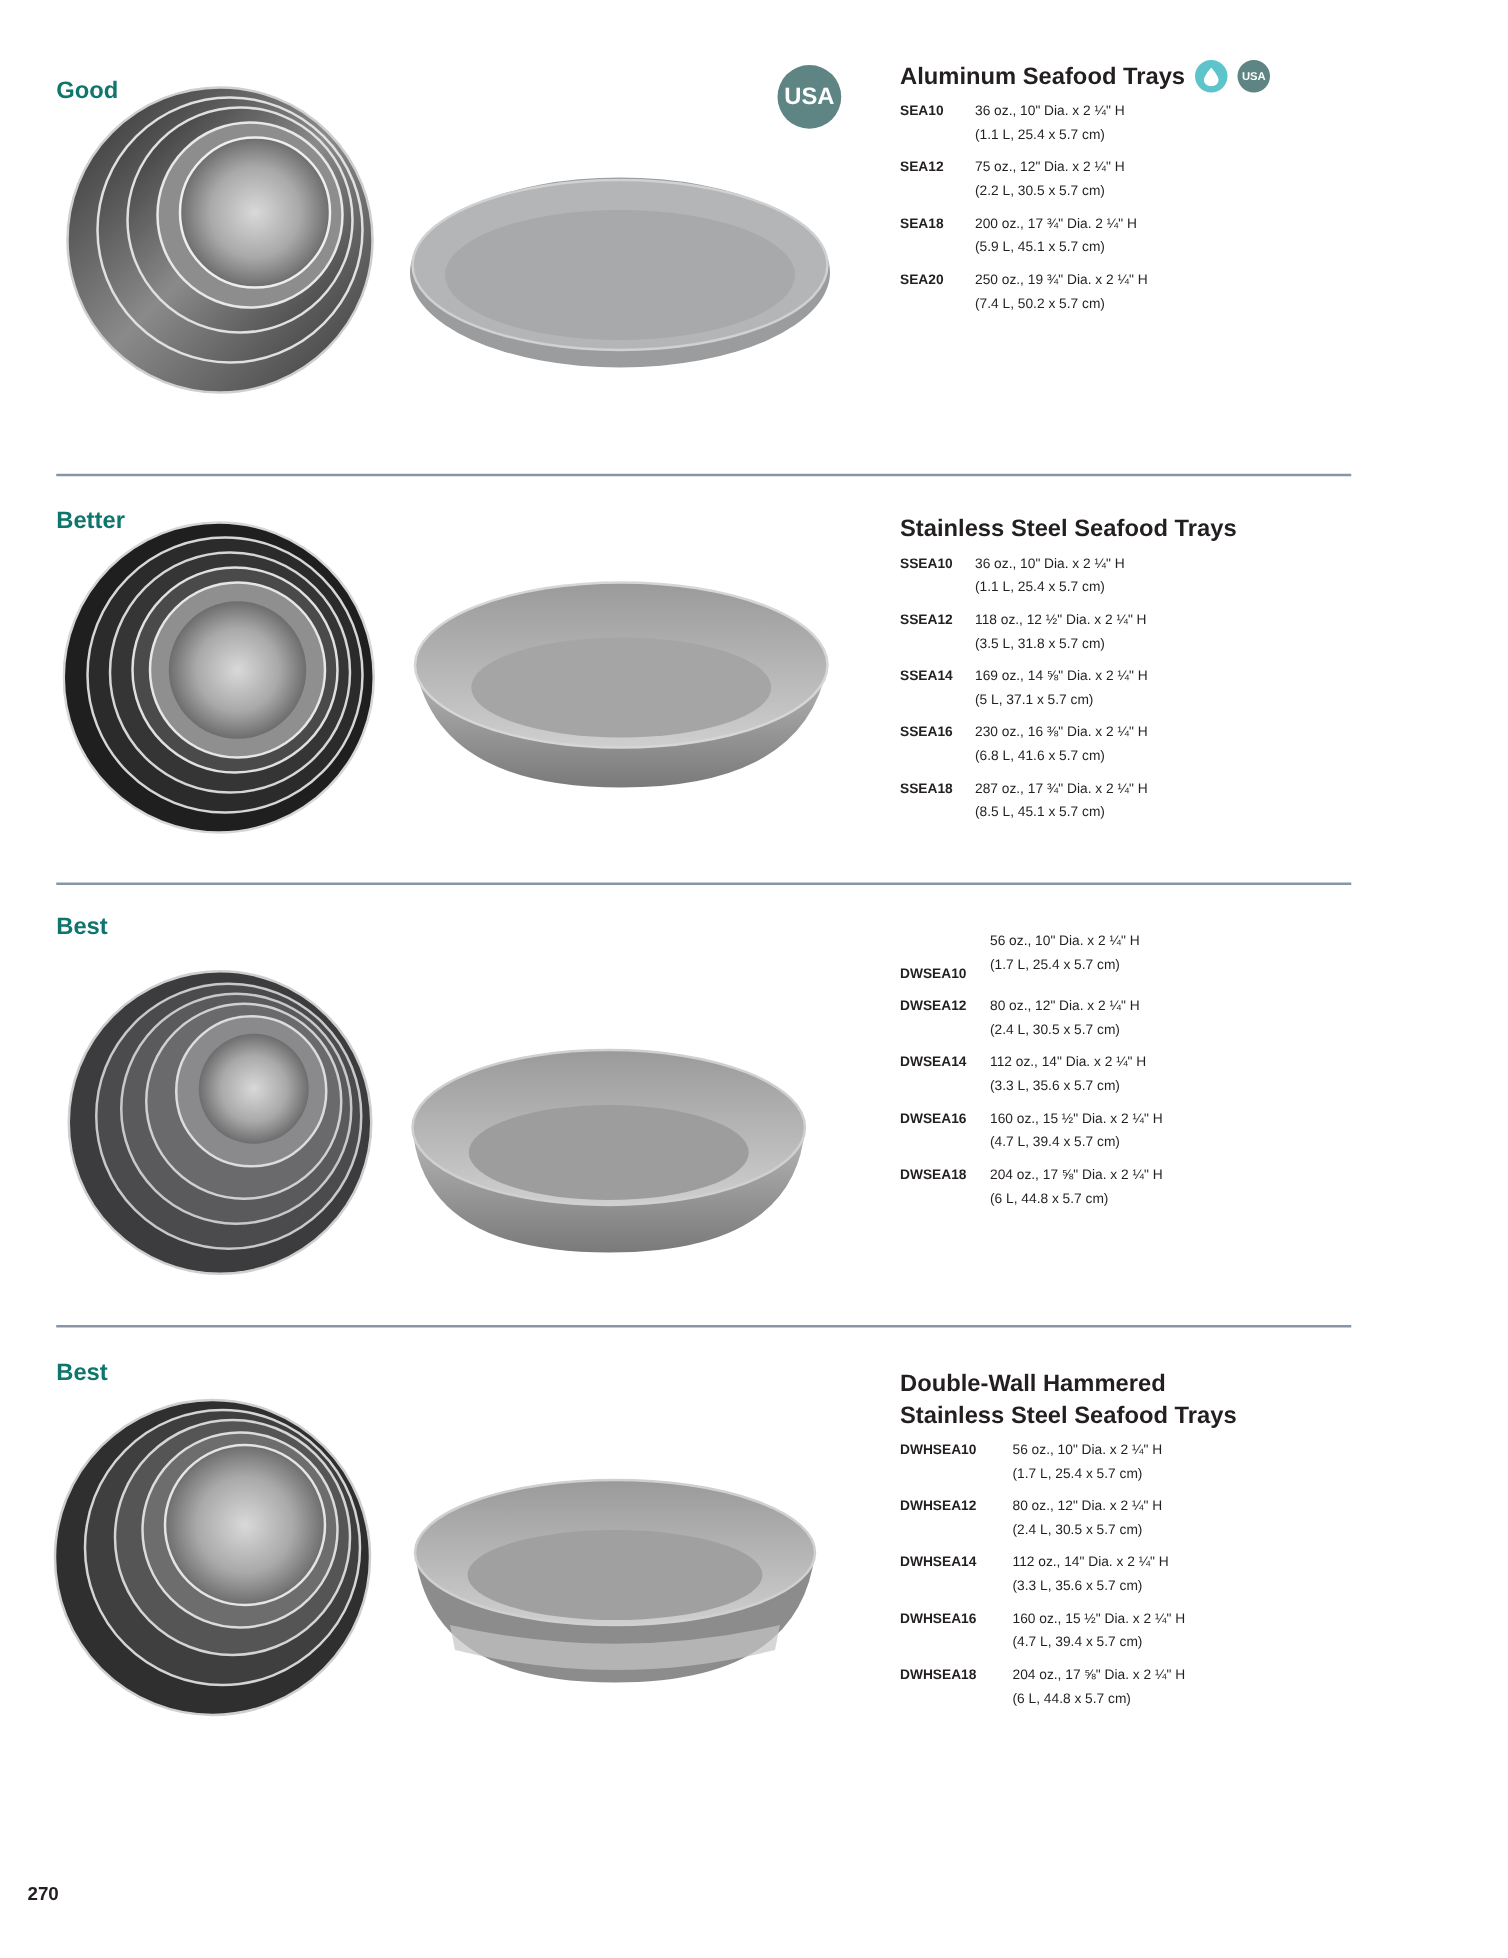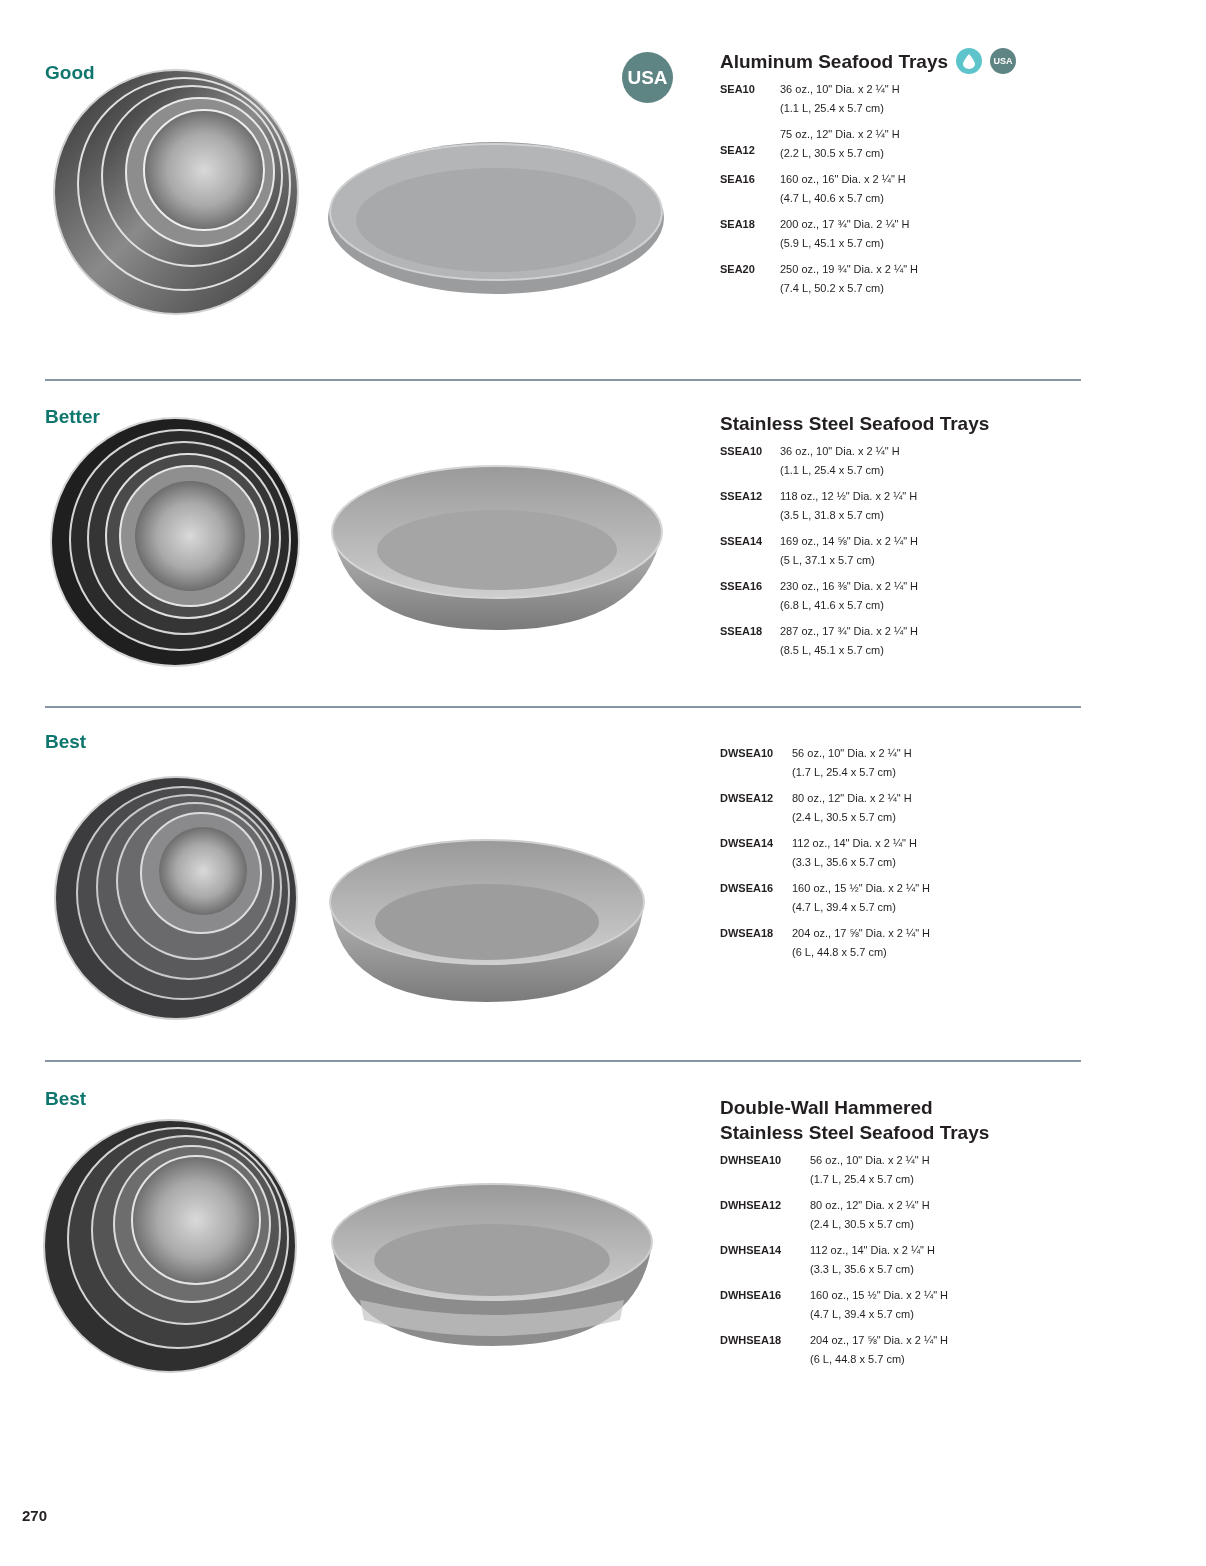--- a/index.html
+++ b/index.html
@@ -87,31 +87,24 @@
     </div>
     <div class="rows" id="rows-0">
         <div class="row">
           <span class="sku" style="width: 60px;">SEA10</span>
           <span class="desc">
             <div>36 oz., 10" Dia. x 2 ¼" H</div>
             <div>(1.1 L, 25.4 x 5.7 cm)</div>
           </span>
         </div>
         <div class="row">
-          <span class="sku" style="width: 60px; margin-top: 16px;">SEA12</span>
+          <span class="sku" style="width: 60px;">SEA12</span>
           <span class="desc">
             <div>75 oz., 12" Dia. x 2 ¼" H</div>
             <div>(2.2 L, 30.5 x 5.7 cm)</div>
-          </span>
-        </div>
-        <div class="row">
-          <span class="sku" style="width: 60px;">SEA16</span>
-          <span class="desc">
-            <div>160 oz., 16" Dia. x 2 ¼" H</div>
-            <div>(4.7 L, 40.6 x 5.7 cm)</div>
           </span>
         </div>
         <div class="row">
           <span class="sku" style="width: 60px;">SEA18</span>
           <span class="desc">
             <div>200 oz., 17 ¾" Dia. 2 ¼" H</div>
             <div>(5.9 L, 45.1 x 5.7 cm)</div>
           </span>
         </div>
         <div class="row">
@@ -199,21 +192,21 @@
     <circle cx="150" cy="96" r="44" fill="url(#metalCenter)"></circle>
   </svg>
   <svg class="side-img" style="left:328px;top:836px" width="318" height="168">
     <path d="M2 66 Q10 166 159 166 Q308 166 316 66 Z" fill="url(#bowlOuter)"></path>
     <ellipse cx="159" cy="66" rx="157" ry="62" fill="url(#bowlInner)" stroke="#d0d0d0" stroke-width="2"></ellipse>
     <ellipse cx="159" cy="86" rx="112" ry="38" fill="#9d9d9d"></ellipse>
   </svg>
   <div class="spec" style="top:738px">
     <div class="rows" id="rows-2">
         <div class="row">
-          <span class="sku" style="width: 72px;">DWSEA10</span>
+          <span class="sku" style="width: 72px; margin-top: 26px;">DWSEA10</span>
           <span class="desc">
             <div>56 oz., 10" Dia. x 2 ¼" H</div>
             <div>(1.7 L, 25.4 x 5.7 cm)</div>
           </span>
         </div>
         <div class="row">
           <span class="sku" style="width: 72px;">DWSEA12</span>
           <span class="desc">
             <div>80 oz., 12" Dia. x 2 ¼" H</div>
             <div>(2.4 L, 30.5 x 5.7 cm)</div>

